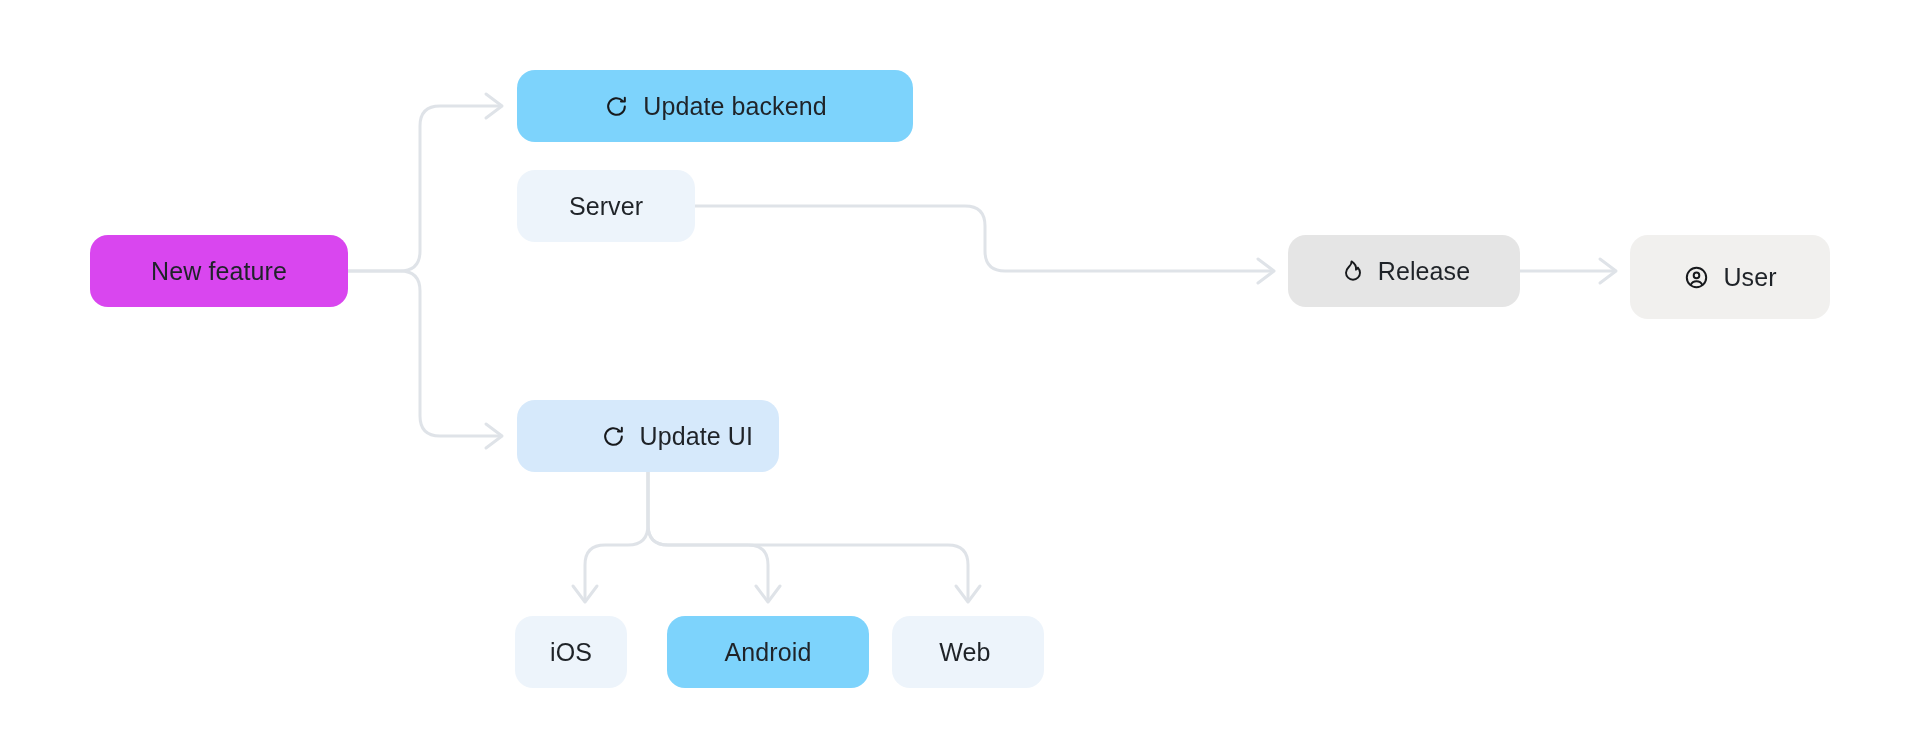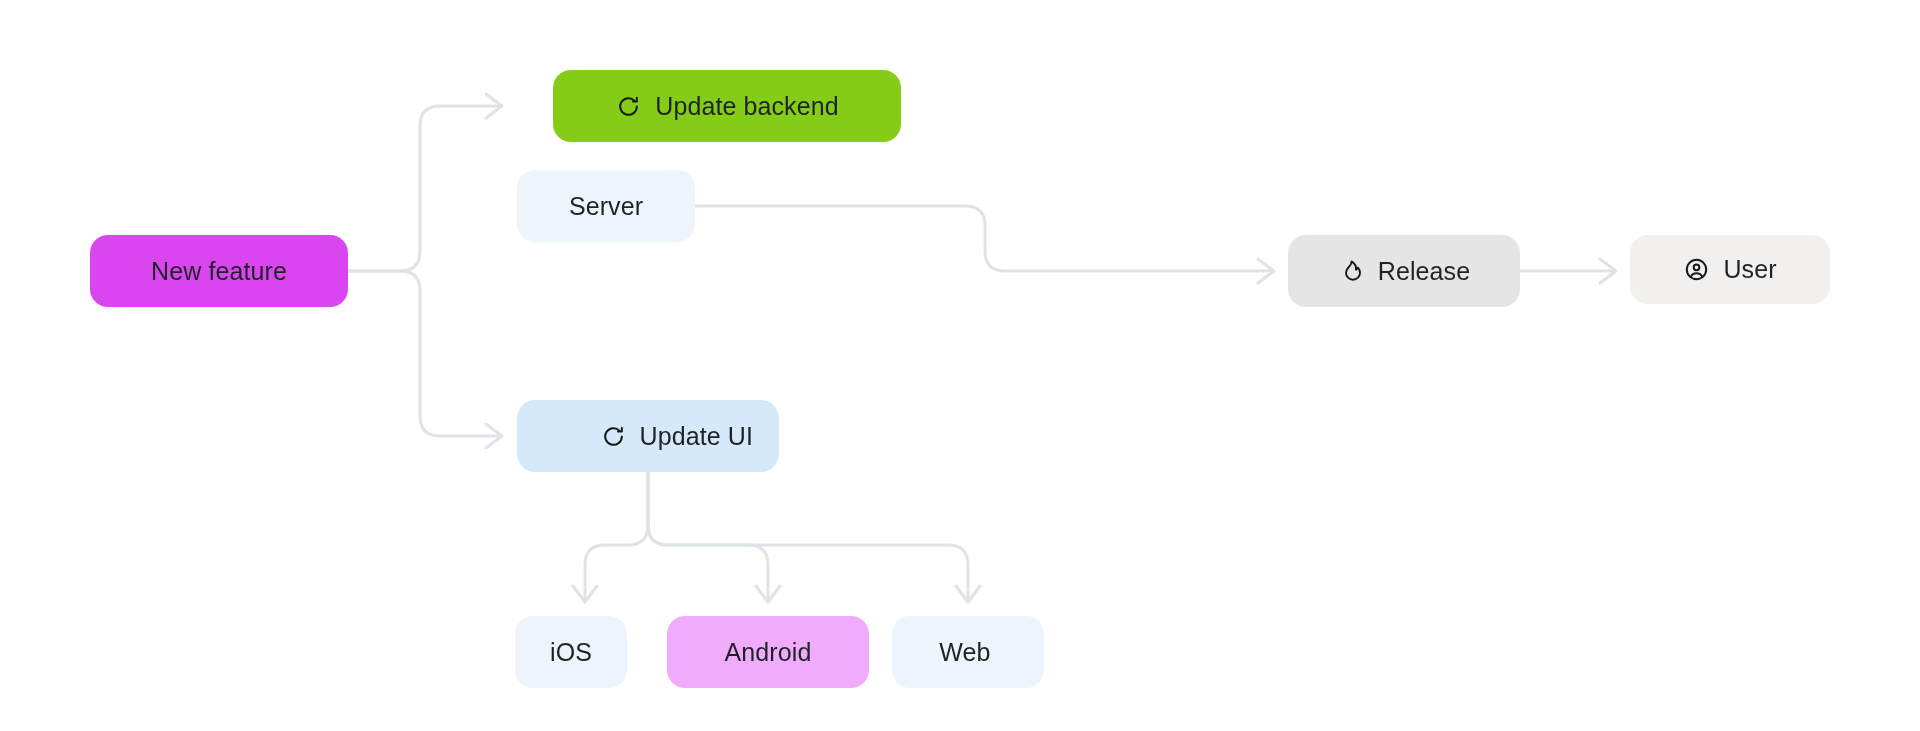--- a/index.html
+++ b/index.html
@@ -84,21 +84,21 @@
     <path d="M 756 586 L 768 602 L 780 586" stroke="#dfe3e8" stroke-width="3" fill="none" stroke-linecap="round" stroke-linejoin="round"></path>
 
     <path d="M 648 472 L 648 525 Q 648 545 668 545 L 948 545 Q 968 545 968 565 L 968 600" stroke="#dfe3e8" stroke-width="3" fill="none" stroke-linecap="round"></path>
     <path d="M 956 586 L 968 602 L 980 586" stroke="#dfe3e8" stroke-width="3" fill="none" stroke-linecap="round" stroke-linejoin="round"></path>
   </svg>
 
   <div class="node" id="node-new-feature" style="left: 90px; top: 235px; width: 258px; height: 72px; background: #d946ef;">
     <span class="node-label">New feature</span>
   </div>
 
-  <div class="node" id="node-update-backend" style="left: 517px; top: 70px; width: 348px; height: 72px; background: #84cc16; margin-left: 36px;">
+  <div class="node" id="node-update-backend" style="left: 517px; top: 70px; width: 396px; height: 72px; background: #7dd3fc;">
     <span class="node-icon">
       <svg viewBox="0 0 24 24" width="25" height="25" fill="none" stroke="#17191c" stroke-width="1.9" stroke-linecap="round" stroke-linejoin="round">
         <path d="M20 12a8 8 0 1 1-2.34-5.66"></path>
         <polyline points="20 3.5 20 7.2 16.3 7.2"></polyline>
       </svg>
     </span>
     <span class="node-label">Update backend</span>
   </div>
 
   <div class="node" id="node-server" style="left: 517px; top: 170px; width: 178px; height: 72px; background: rgb(237, 244, 251);">
@@ -117,36 +117,36 @@
 
   <div class="node" id="node-release" style="left: 1288px; top: 235px; width: 232px; height: 72px; background: #e5e5e5;">
     <span class="node-icon">
       <svg viewBox="0 0 24 24" width="24" height="24" fill="none" stroke="#17191c" stroke-width="1.9" stroke-linecap="round" stroke-linejoin="round">
         <path d="M12.5 2.4c.3 2.6-1.1 3.9-2.4 5.2-1.5 1.5-3.1 3-3.1 6.1a7 7 0 0 0 14 0c0-2.3-1-3.9-2.1-5.1-.3 1-1 1.8-1.9 2.1.4-2.9-1.4-6.3-4.5-8.3z"></path>
       </svg>
     </span>
     <span class="node-label">Release</span>
   </div>
 
-  <div class="node" id="node-user" style="left: 1630px; top: 235px; width: 200px; height: 69px; background: rgb(241, 240, 238);">
+  <div class="node" id="node-user" style="left: 1630px; top: 235px; width: 200px; height: 84px; background: rgb(241, 240, 238);">
     <span class="node-icon">
       <svg viewBox="0 0 24 24" width="25" height="25" fill="none" stroke="#17191c" stroke-width="1.9" stroke-linecap="round" stroke-linejoin="round">
         <circle cx="12" cy="12" r="9.3"></circle>
         <circle cx="12" cy="10" r="2.7"></circle>
         <path d="M6.4 19.2a6.1 6.1 0 0 1 11.2 0"></path>
       </svg>
     </span>
     <span class="node-label">User</span>
   </div>
 
   <div class="node" id="node-ios" style="left: 515px; top: 616px; width: 112px; height: 72px; background: rgb(237, 244, 251);">
     <span class="node-label">iOS</span>
   </div>
 
-  <div class="node" id="node-android" style="left: 667px; top: 616px; width: 202px; height: 72px; background: #f0abfc;">
+  <div class="node" id="node-android" style="left: 667px; top: 616px; width: 202px; height: 72px; background: #7dd3fc;">
     <span class="node-label">Android</span>
   </div>
 
   <div class="node" id="node-web" style="left: 892px; top: 616px; width: 152px; height: 72px; background: rgb(237, 244, 251); padding-left: 20px;">
     <span class="node-label">Web</span>
   </div>
 
 </div>
 
 </body></html>

